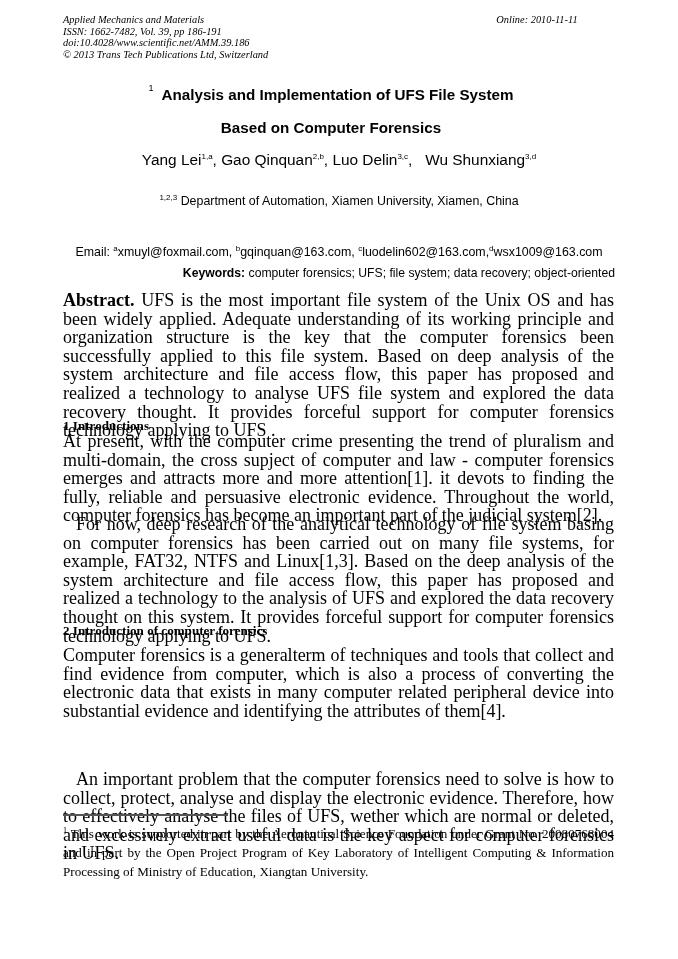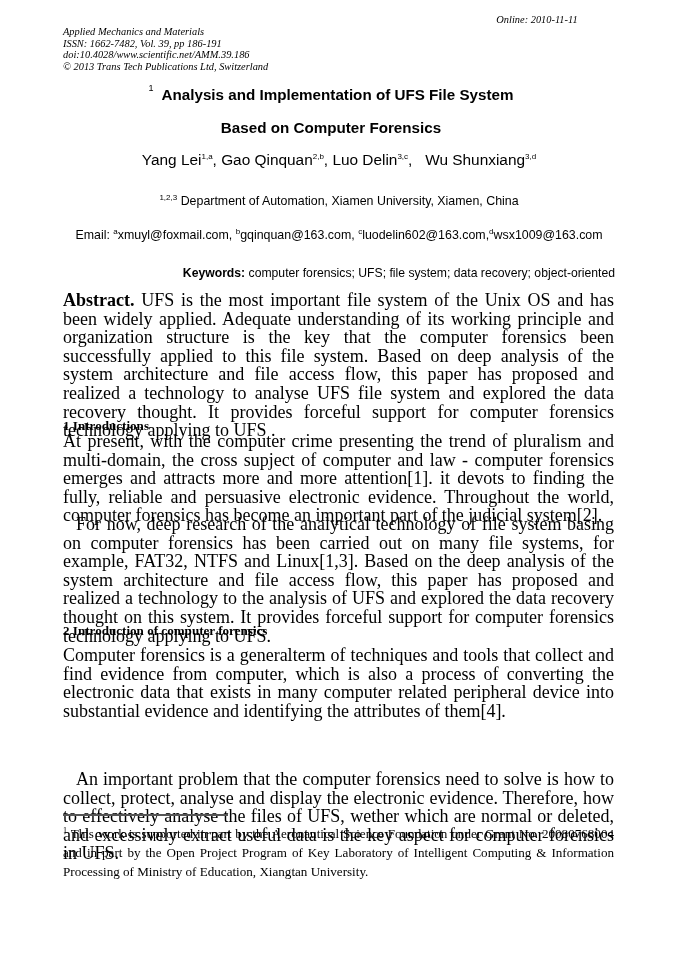--- a/index.html
+++ b/index.html
@@ -1,27 +1,27 @@
 <!DOCTYPE html>
 <html><head>
 <meta charset="utf-8">
 <style>
   html, body { margin: 0; padding: 0; background: #ffffff; }
   body { width: 678px; height: 959px; position: relative; overflow: hidden; color: #000; }
   .page { position: absolute; left: 0; top: 0; width: 678px; height: 959px; }
-  .hdr { position: absolute; left: 63px; top: 14px; font-family: "Liberation Serif", serif; font-style: italic; font-size: 10.4px; line-height: 11.6px; margin-top: 12px; }
+  .hdr { position: absolute; left: 63px; top: 14px; font-family: "Liberation Serif", serif; font-style: italic; font-size: 10.4px; line-height: 11.6px; }
   .hdr-right { position: absolute; left: 480px; top: 14px; width: 114px; text-align: center; font-family: "Liberation Serif", serif; font-style: italic; font-size: 10.4px; line-height: 11.6px; }
   .title { position: absolute; left: 55px; width: 552px; text-align: center; font-family: "Liberation Sans", sans-serif; font-weight: bold; font-size: 15.2px; }
   .t1 { top: 86px; }
   .t2 { top: 119px; }
   .title sup { font-size: 9px; font-weight: normal; position: relative; top: -3px; margin-right: 8px; }
   .authors { position: absolute; left: 63px; top: 151px; width: 552px; text-align: center; font-family: "Liberation Sans", sans-serif; font-size: 15.4px; }
   .authors sup, .aff sup, .email sup { font-size: 8px; }
   .aff { position: absolute; left: 63px; top: 193px; width: 552px; text-align: center; font-family: "Liberation Sans", sans-serif; font-size: 12.4px; }
-  .email { position: absolute; left: 63px; top: 227px; width: 552px; text-align: center; font-family: "Liberation Sans", sans-serif; font-size: 12.4px; }
+  .email { position: absolute; left: 63px; top: 244px; width: 552px; text-align: center; font-family: "Liberation Sans", sans-serif; font-size: 12.4px; }
   .kw { position: absolute; left: 63px; top: 266px; width: 552px; font-family: "Liberation Sans", sans-serif; font-size: 12.2px; text-align: right; }
   .kw b { font-weight: bold; }
   .para { position: absolute; left: 63px; width: 551px; font-family: "Liberation Serif", serif; font-size: 18px; line-height: 18.6px; text-align: justify; }
   .abstract { top: 291px; }
   .h1 { position: absolute; left: 63px; font-family: "Liberation Serif", serif; font-weight: bold; font-size: 13.1px; }
   .h-intro { top: 418px; }
   .p-intro1 { top: 432px; }
   .p-intro2 { top: 515px; }
   .h-cf { top: 623px; }
   .p-cf1 { top: 646px; }

